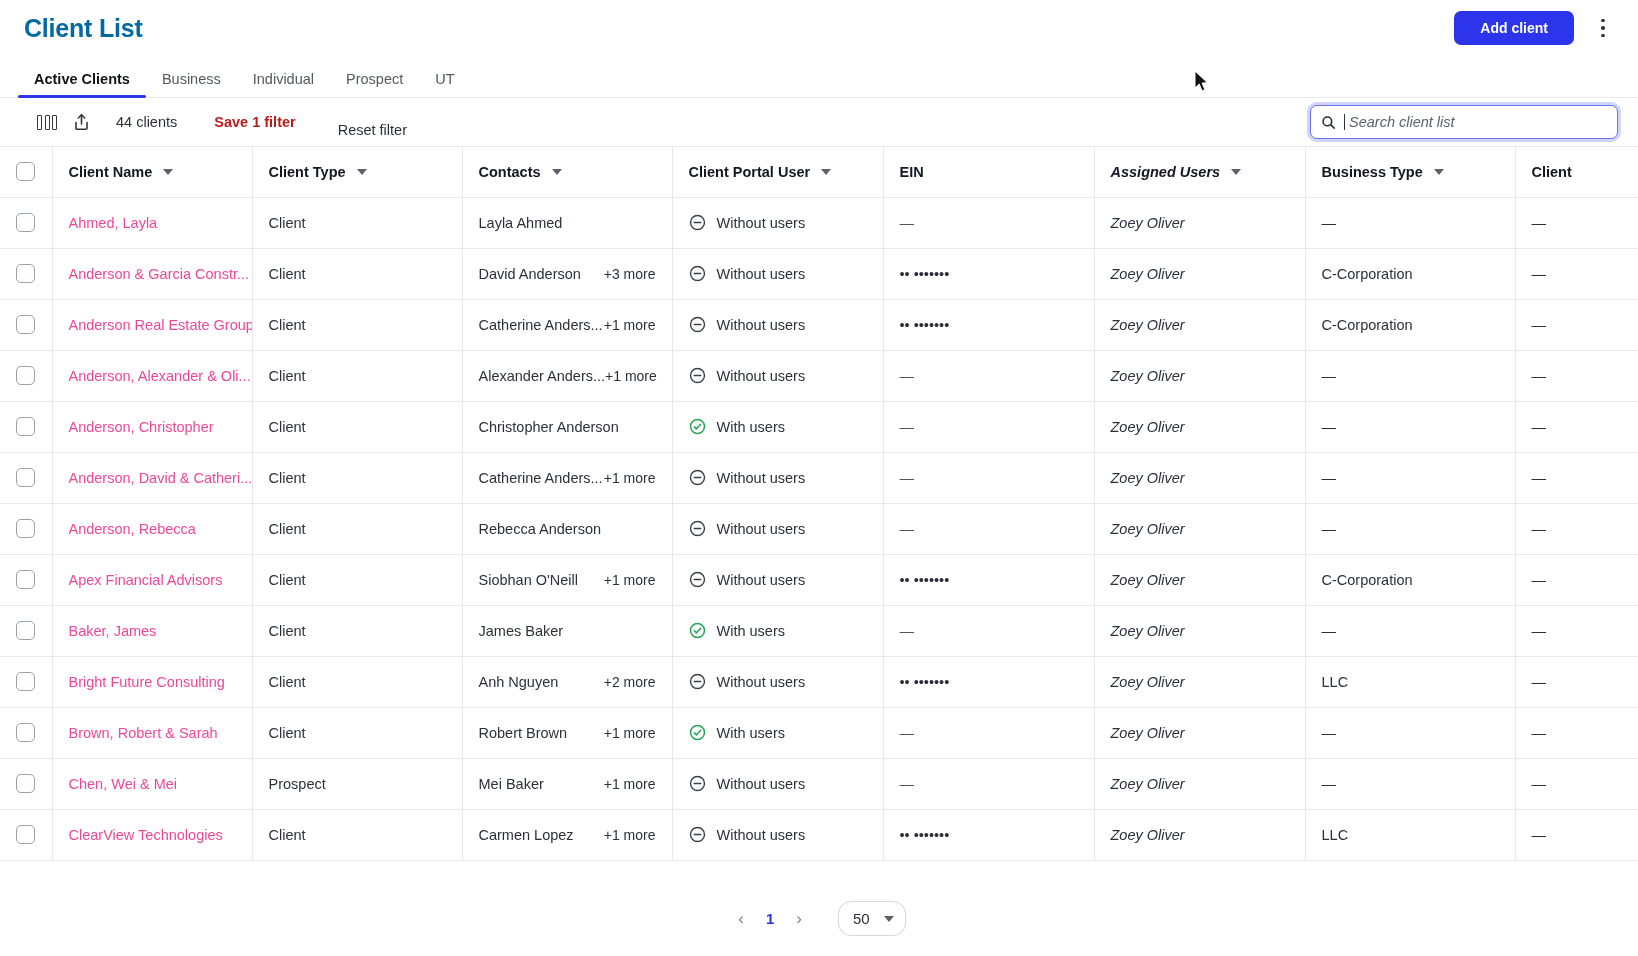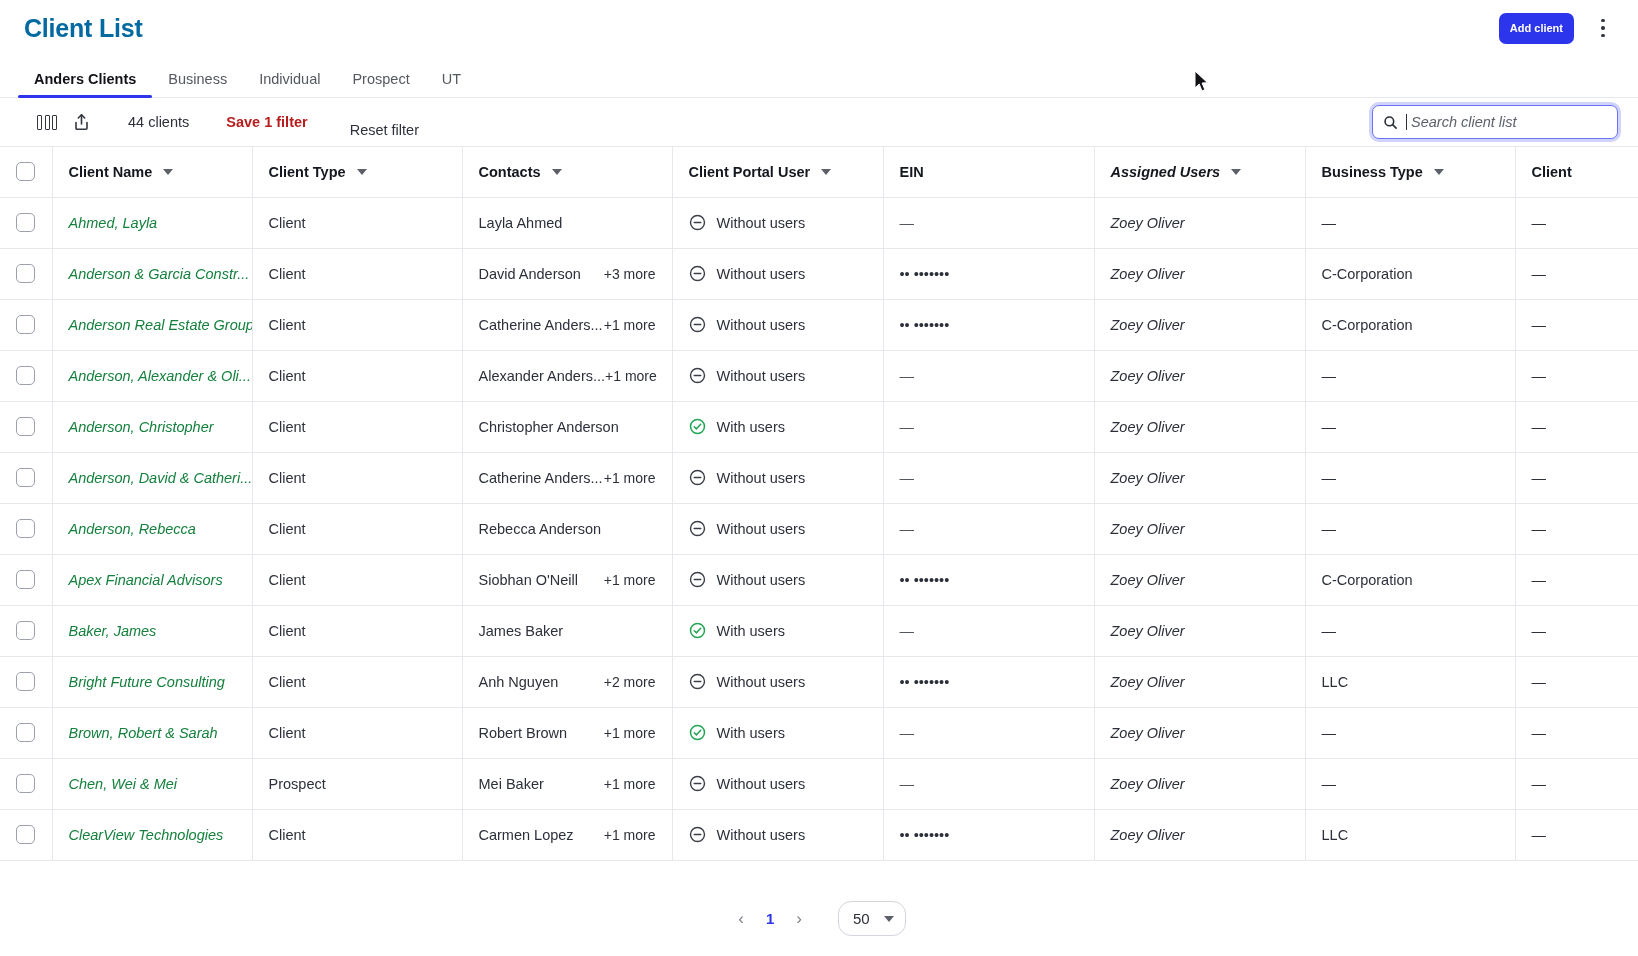--- a/index.html
+++ b/index.html
@@ -17,21 +17,21 @@
     height: 56px; flex: 0 0 56px;
     display: flex; align-items: center;
     padding: 0 24px 0 24px;
     position: relative;
   }
   .page-title { font-size: 25px; font-weight: bold; letter-spacing: -0.2px; color: #0369a1; }
   .header-right { margin-left: auto; display: flex; align-items: center; gap: 18px; }
   .btn-primary {
     background: #2C35EB; color: #fff; border: none; border-radius: 7px;
     font-family: "Liberation Sans", sans-serif;
-    font-size: 11px; font-weight: bold; padding: 10px 11px; cursor: pointer;
+    font-size: 14px; font-weight: bold; padding: 10px 26px; cursor: pointer;
     line-height: 1;
   }
   .kebab { width: 22px; height: 30px; display: flex; flex-direction: column;
            align-items: center; justify-content: center; gap: 4px; cursor: pointer; }
   .kebab i { display: block; width: 3.5px; height: 3.5px; border-radius: 50%; background: #32363f; }
 
   
   .tabs {
     flex: 0 0 42px; height: 42px;
     display: flex; align-items: flex-end; gap: 0;
@@ -53,27 +53,27 @@
     flex: 0 0 49px; height: 49px;
     display: flex; align-items: center; gap: 0;
     padding: 0 18px 0 30px;
     border-bottom: 1px solid #e7e8ec;
     position: relative;
   }
   .tool-icon { width: 34px; height: 30px; display: flex; align-items: center;
                justify-content: center; cursor: pointer; color: #33373f; }
   .columns-icon { display: flex; gap: 2.5px; align-items: center; }
   .columns-icon span { display:block; width: 5px; height: 15px; border: 1.6px solid #33373f; border-radius: 1px; }
-  .toolbar .count { font-size: 14.5px; color: #2c303a; margin-left: 30px; }
+  .toolbar .count { font-size: 14.5px; color: #2c303a; margin-left: 18px; }
   .toolbar .link-blue { font-size: 14.5px; color: #b91c1c; font-weight: bold; margin-left: 37px; cursor: pointer; }
   .toolbar .link-plain { font-size: 14.5px; color: #2c303a; margin-left: 42px; cursor: pointer; margin-top: 16px; }
 
   .search-wrap {
     position: absolute; right: 20px; top: 50%; transform: translateY(-50%);
-    width: 246px; height: 34px;
+    width: 308px; height: 34px;
     display: flex; align-items: center; gap: 8px;
     background: #fff; border: 1.5px solid #6a74f2; border-radius: 7px;
     box-shadow: 0 0 0 3px rgba(108,118,242,0.32);
     padding: 0 10px;
   }
   .search-wrap svg { flex: 0 0 15px; }
   .caret-bar { width: 1px; height: 16px; background: #2b2f38; margin-right: -4px; }
   .search-input {
     border: none; outline: none; flex: 1; height: 100%;
     font-family: "Liberation Sans", sans-serif;
@@ -111,21 +111,21 @@
 
   .th-inner { display: flex; align-items: center; gap: 11px; }
   .sort-caret {
     width: 0; height: 0; border-left: 5px solid transparent; border-right: 5px solid transparent;
     border-top: 6px solid #5c6069; cursor: pointer; flex: 0 0 auto;
   }
   .cbox {
     width: 19px; height: 19px; border: 1.6px solid #9ba0ab; border-radius: 5px;
     background: #fff; cursor: pointer; display: block;
   }
-  .cname-link { color: #15803d; cursor: pointer; font-style: italic; }
+  .cname-link { color: #ec4899; cursor: pointer; }
   .cell-flex { display: flex; align-items: center; }
   .more-link {
     margin-left: auto; color: #2c303a; cursor: pointer; font-size: 14px;
   }
   .portal-cell { display: flex; align-items: center; gap: 11px; }
   .dash { color: #52565f; }
 
   
   .pagination {
     flex: 0 0 75px; height: 75px;
@@ -155,21 +155,21 @@
       <button class="btn-primary">Add client</button>
       <div class="kebab">
           <i></i>
           <i></i>
           <i></i>
         </div>
     </div>
   </div>
 
   <div class="tabs">
-    <div class="tab active">Anders Clients</div>
+    <div class="tab active">Active Clients</div>
     <div class="tab">Business</div>
     <div class="tab">Individual</div>
     <div class="tab">Prospect</div>
     <div class="tab">UT</div>
   </div>
 
   <div class="toolbar">
     <div class="tool-icon">
       <span class="columns-icon">
           <span></span>

